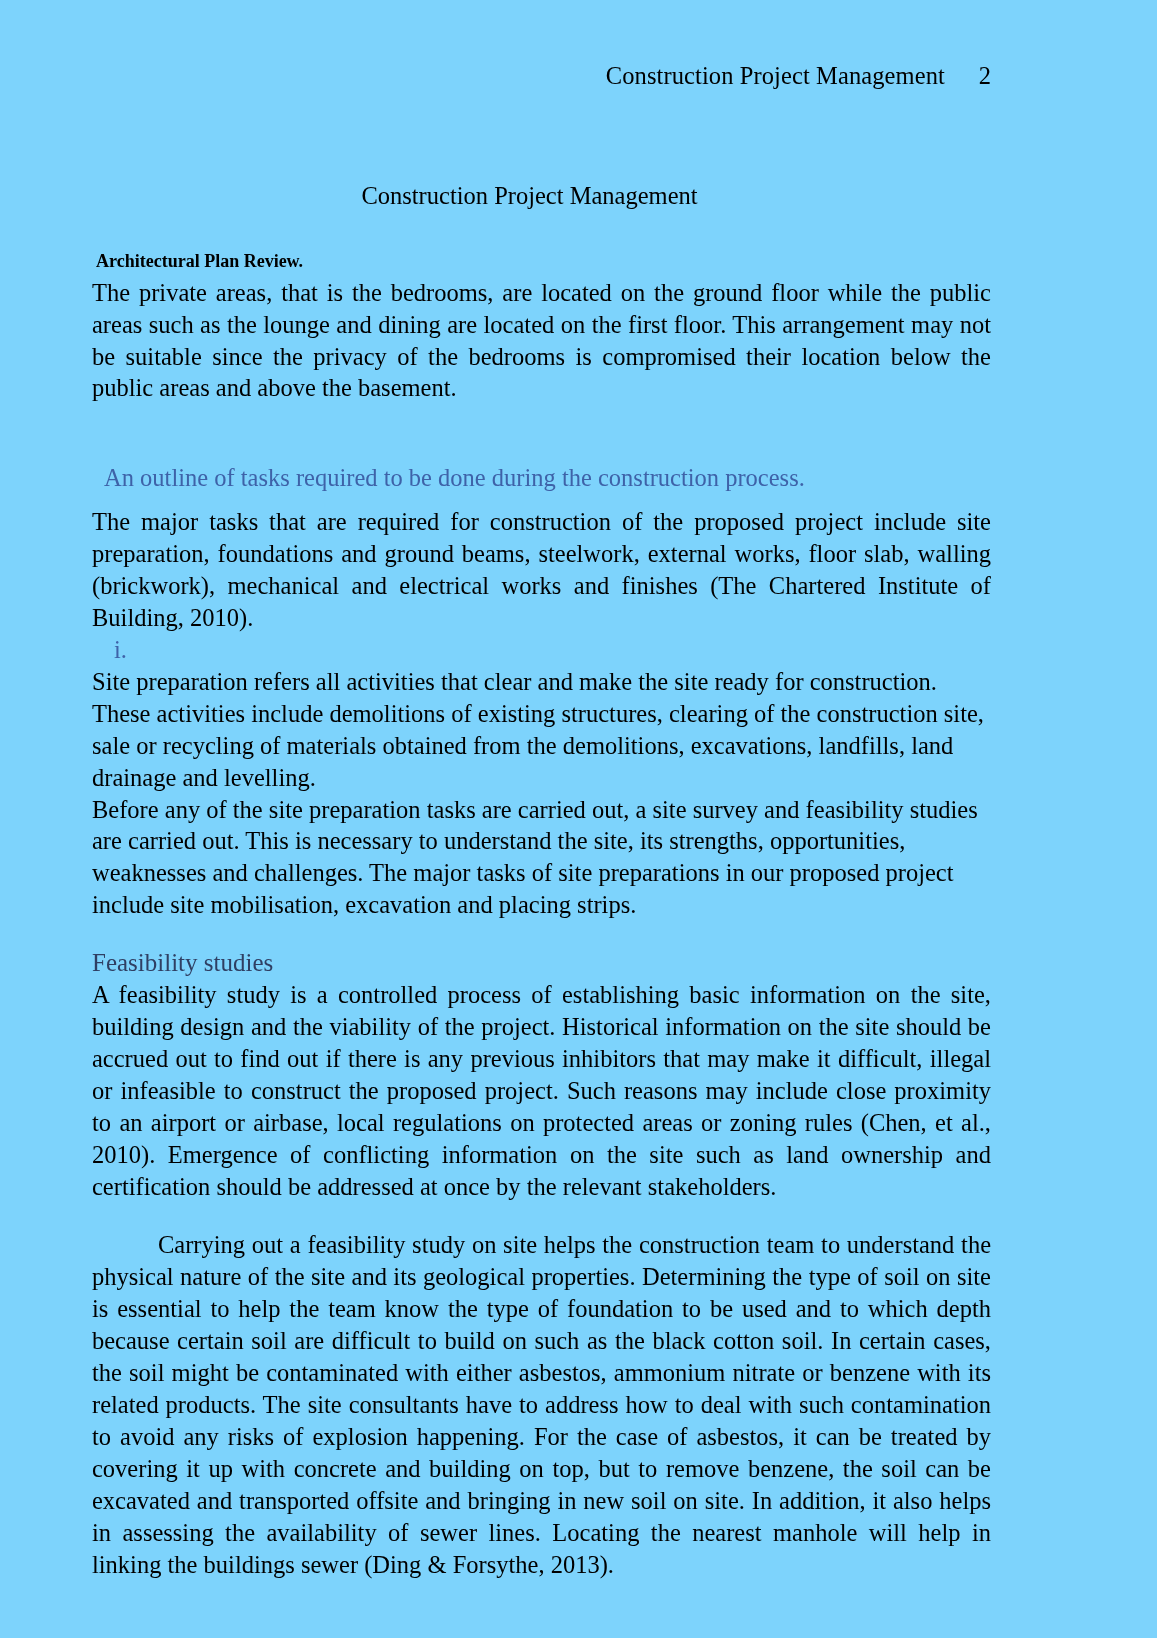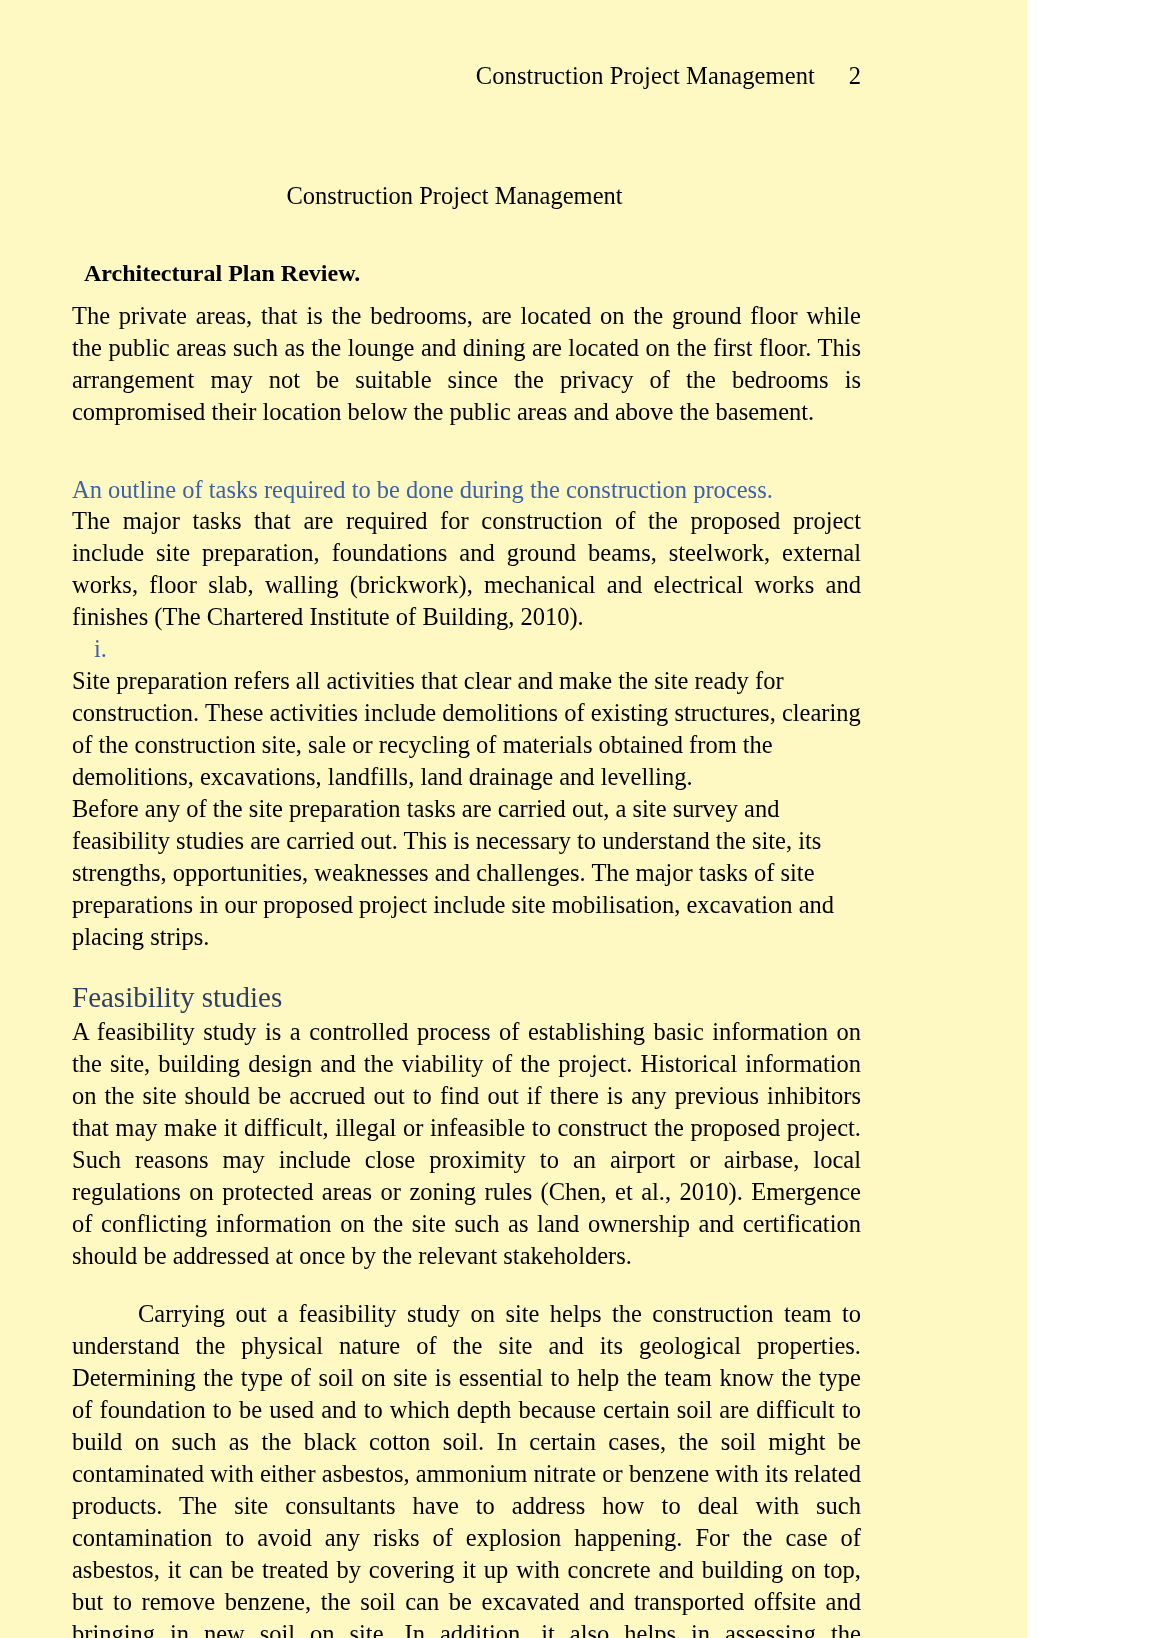--- a/index.html
+++ b/index.html
@@ -6,25 +6,25 @@
     margin: 0;
     padding: 0;
     background: #ffffff;
   }
   body {
     font-family: "Liberation Serif", "DejaVu Serif", serif;
     color: #000000;
   }
   .page {
     position: relative;
-    width: 1027px;
+    width: 1157px;
     height: 1638px;
-    background: #fef9c3;
+    background: #7dd3fc;
     box-sizing: border-box;
-    padding: 62px 166px 0 72px;
+    padding: 62px 166px 0 92px;
     overflow: hidden;
   }
   .running-head {
     display: flex;
     justify-content: flex-end;
     align-items: baseline;
     font-size: 24.5px;
     line-height: 1.18;
     letter-spacing: 0.1px;
     margin-bottom: 38px;
@@ -44,34 +44,34 @@
     margin: 0;
     padding-right: 24px;
   }
   .spacer-1 { height: 52px; }
   .spacer-2 { height: 34px; }
   .spacer-3 { height: 46px; }
   .spacer-4 { height: 26px; }
   .spacer-5 { height: 26px; }
 
   h2.section-bold {
-    font-size: 24px;
+    font-size: 18px;
     font-weight: bold;
     line-height: 1.28;
-    margin: 12px;
+    margin: 4px;
   }
   .h-blue {
     font-size: 24.5px;
     color: #3e62a8;
     line-height: 1.28;
-    margin: 0;
+    margin: 12px;
     font-weight: normal;
   }
   .h-navy {
-    font-size: 29px;
+    font-size: 25px;
     color: #2f3f63;
     line-height: 1.28;
     margin: 0;
     font-weight: normal;
   }
   p {
     margin: 0;
     font-size: 24.5px;
     line-height: 1.305;
   }

